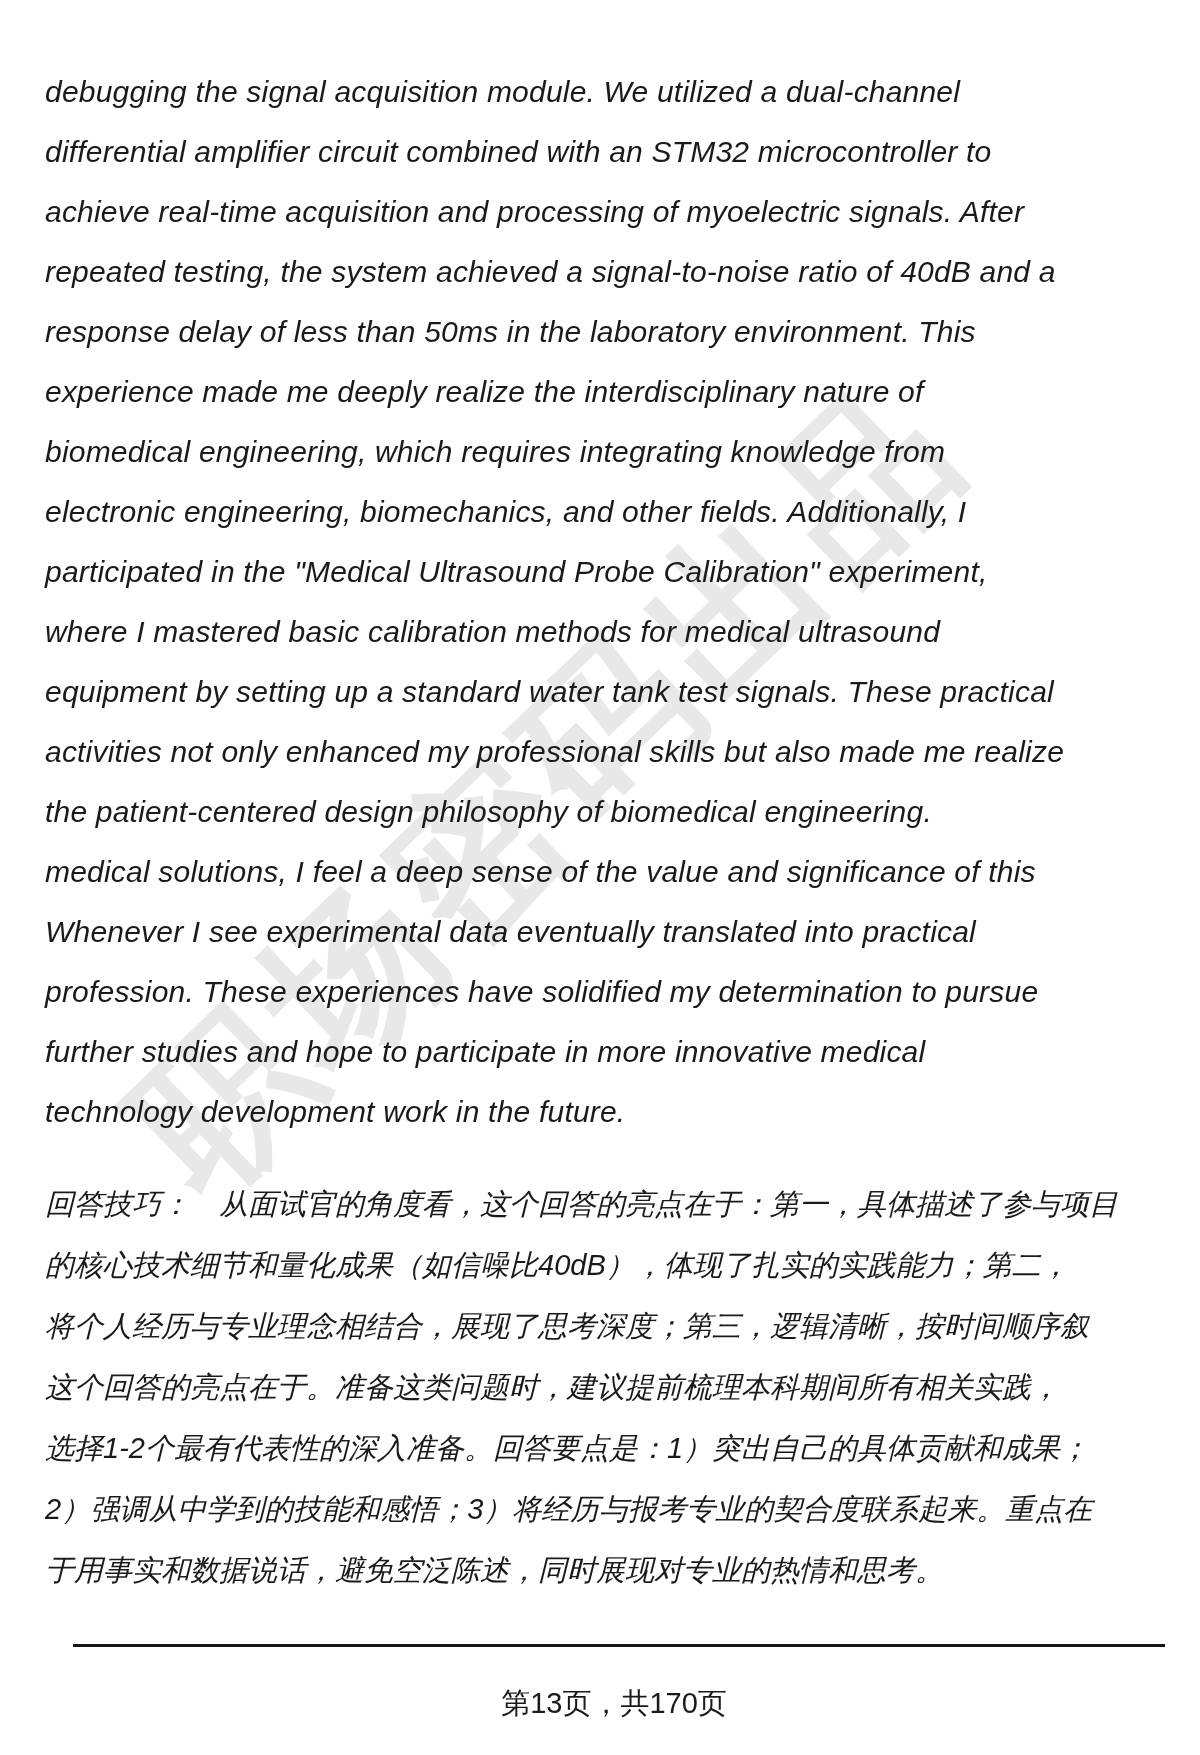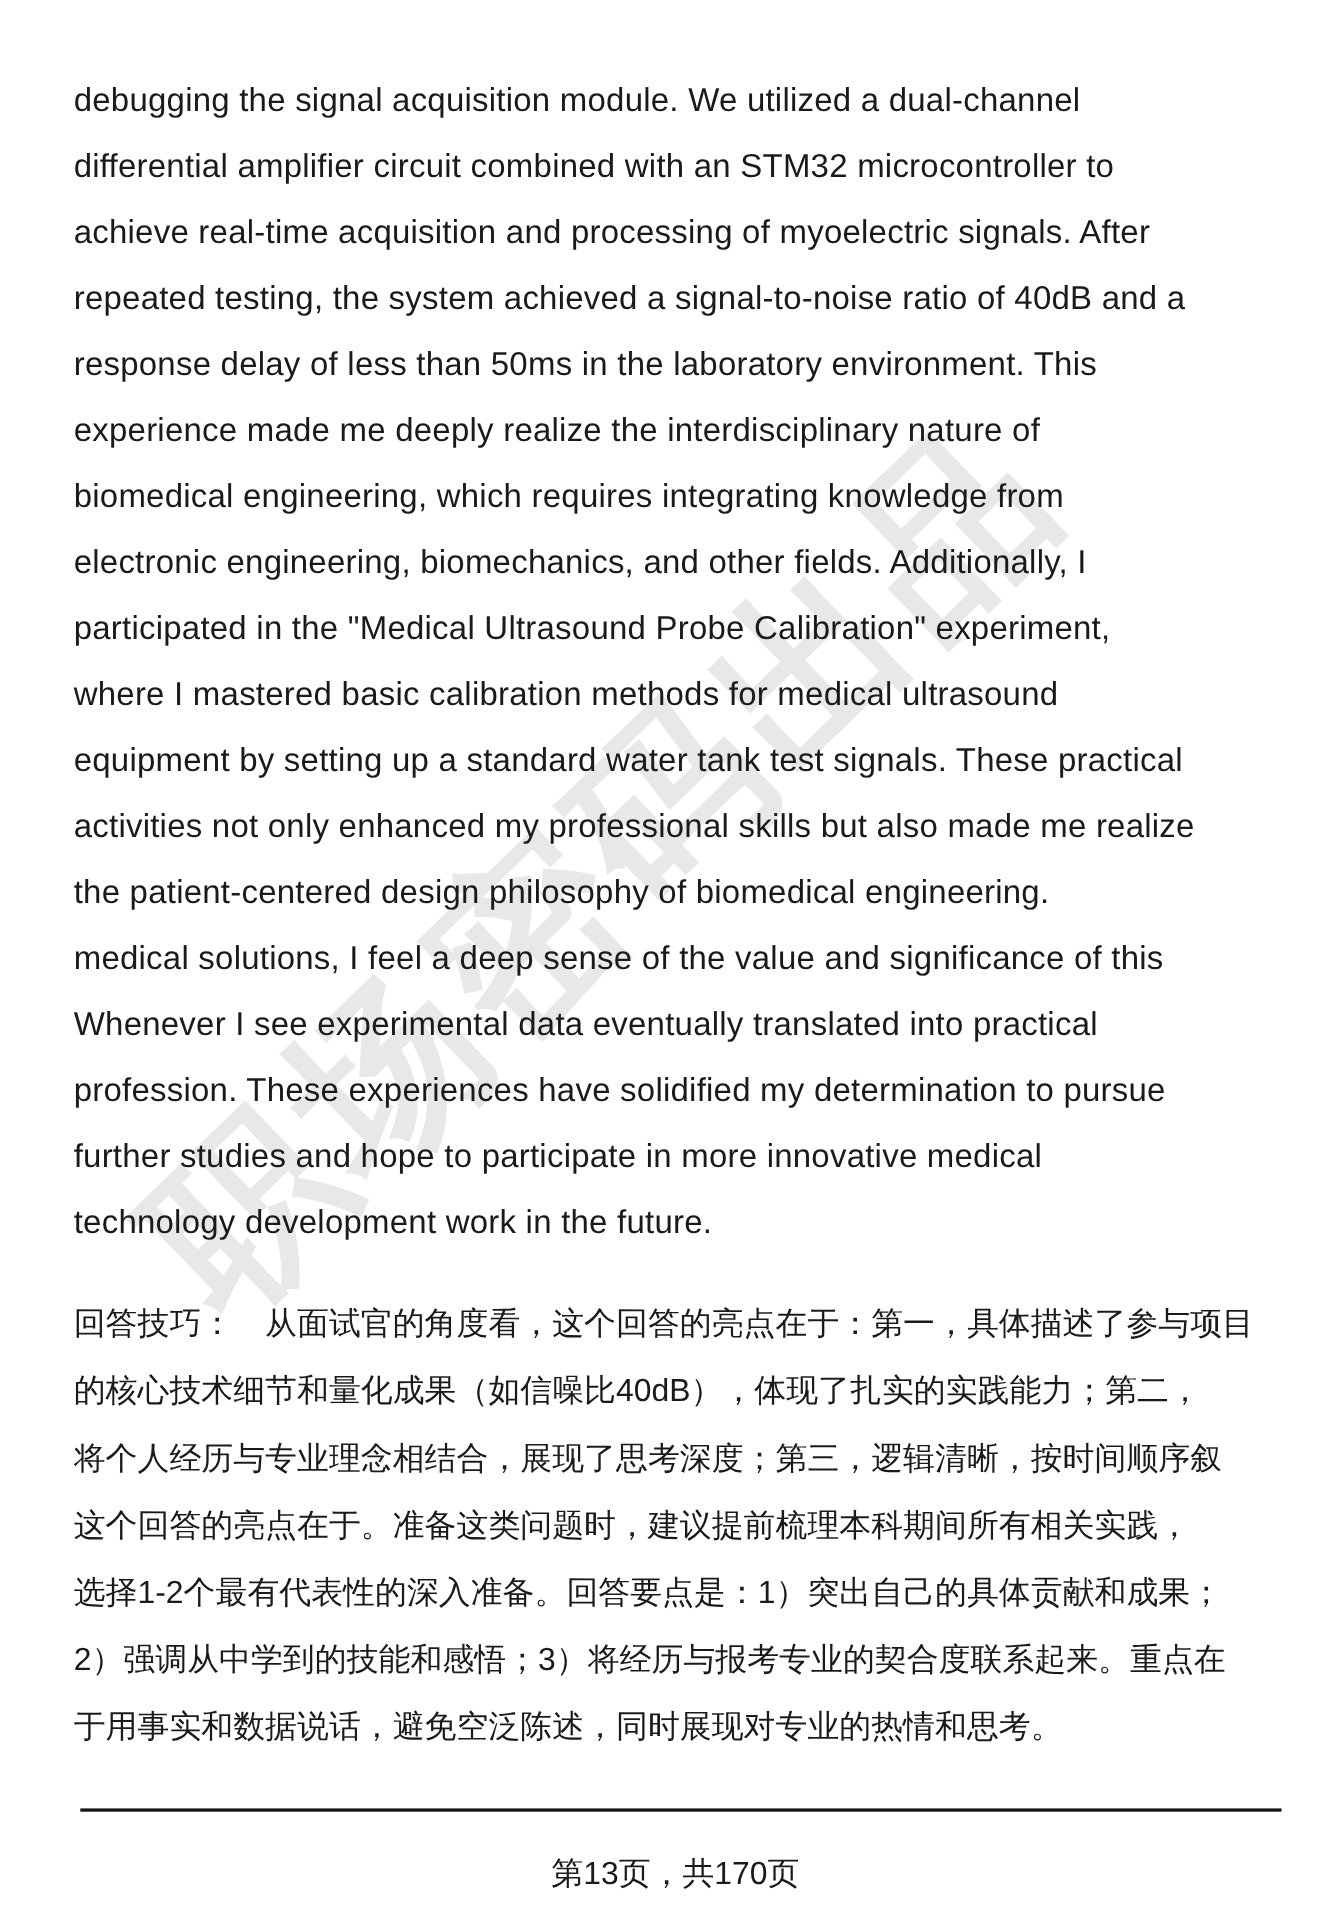--- a/index.html
+++ b/index.html
@@ -19,21 +19,22 @@
     transform: translate(-50%, -50%) rotate(-44deg);
     font-size: 168px;
     font-weight: 700;
     letter-spacing: 10px;
     color: var(--watermark, #e8e8e8);
     white-space: nowrap;
     user-select: none;
   }
   .content {
     position: relative;
-    padding: 62px 60px 0 67px;
+    padding: 62px 60px 0 45px;
+    font-style: italic;
   }
   .para-en .line {
     font-size: 30px;
     line-height: 60px;
     letter-spacing: 0.2px;
     white-space: nowrap;
   }
   .para-zh { margin-top: 32px; }
   .para-zh .line {
     font-size: 29px;

